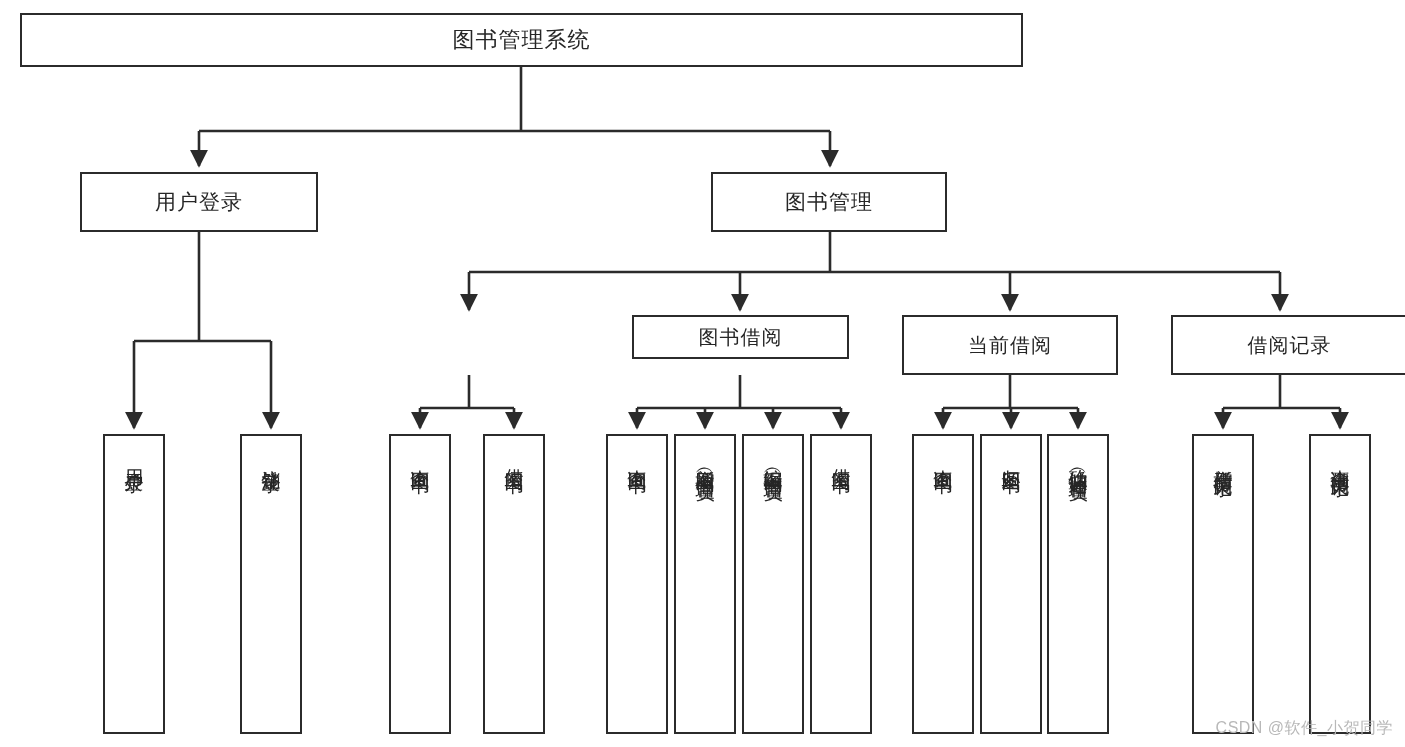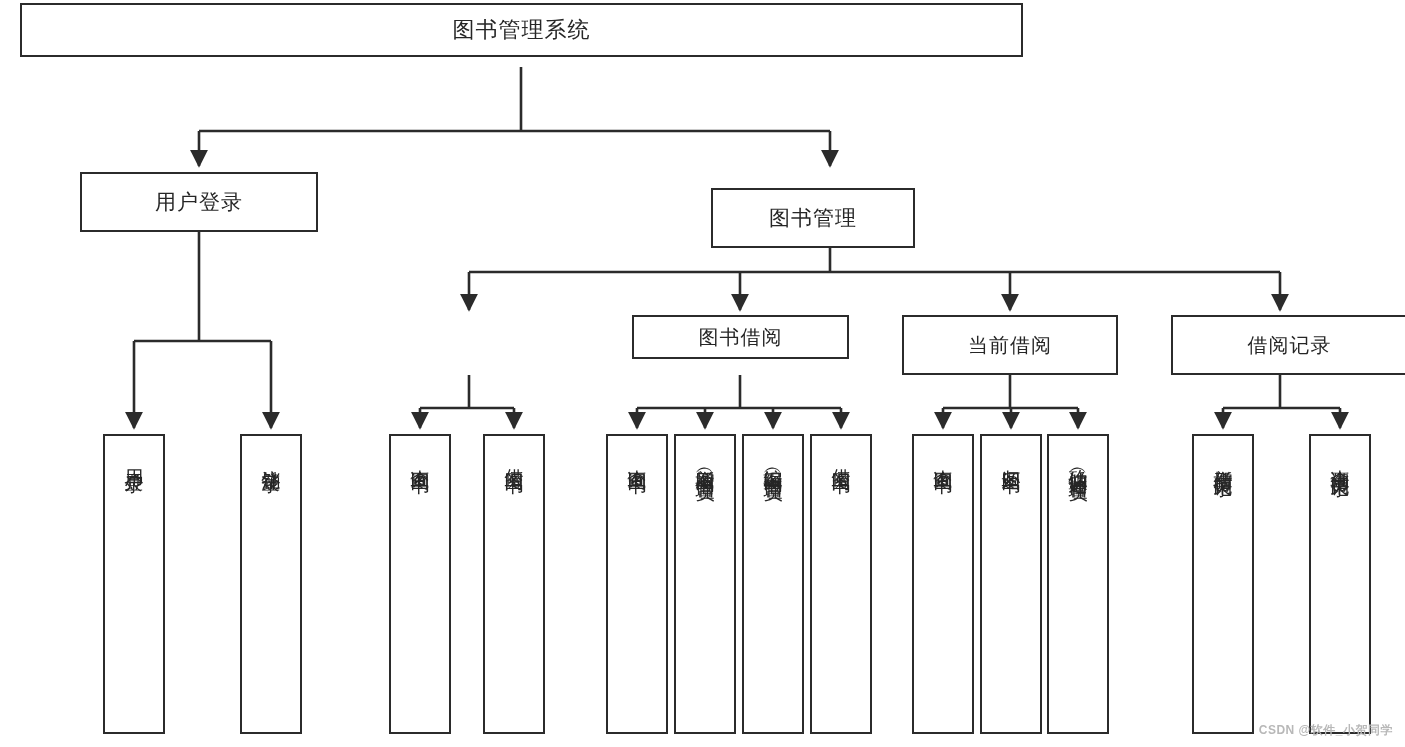--- a/index.html
+++ b/index.html
@@ -57,26 +57,25 @@
     writing-mode:vertical-rl;
     text-orientation:upright;
     line-height:1.06;
     white-space:nowrap;
     display:block;
   }
   #watermark{
     position:absolute;
     right:12px;
     bottom:8px;
-    font-size:12px;
+    font-size:16px;
     color:#b8b8b8;
     letter-spacing:0.5px;
     z-index:3;
     white-space:nowrap;
-    font-weight:bold;
   }
 </style>
 </head>
 <body>
 
 <div id="diagram">
 
   <svg id="edges" viewBox="0 0 1405 747" width="1405" height="747" xmlns="http://www.w3.org/2000/svg">
     <defs>
       <marker id="arrow" viewBox="0 0 10 10" refX="9" refY="5" markerWidth="7" markerHeight="7" orient="auto-start-reverse">
@@ -120,28 +119,28 @@
       <path d="M 1011 408 L 1011 428" marker-end="url(#arrow)"></path>
       <path d="M 1078 408 L 1078 428" marker-end="url(#arrow)"></path>
 
       <path d="M 1280 375 L 1280 408"></path>
       <path d="M 1223 408 L 1340 408"></path>
       <path d="M 1223 408 L 1223 428" marker-end="url(#arrow)"></path>
       <path d="M 1340 408 L 1340 428" marker-end="url(#arrow)"></path>
     </g>
   </svg>
 
-  <div class="node root" style="left:20px; top:3px; width:1003px; height:54px;">
+  <div class="node root" style="left:20px; top:13px; width:1003px; height:54px;">
     <span>图书管理系统</span>
   </div>
 
   <div class="node lvl2" style="left:80px; top:172px; width:238px; height:60px;">
     <span>用户登录</span>
   </div>
-  <div class="node lvl2" style="left:711px; top:188px; width:204px; height:60px;">
+  <div class="node lvl2" style="left:711px; top:172px; width:236px; height:60px;">
     <span>图书管理</span>
   </div>
 
   <div class="node lvl3" style="left:632px; top:315px; width:217px; height:44px;">
     <span>图书借阅</span>
   </div>
   <div class="node lvl3" style="left:902px; top:315px; width:216px; height:60px;">
     <span>当前借阅</span>
   </div>
   <div class="node lvl3" style="left:1171px; top:315px; width:237px; height:60px;">

